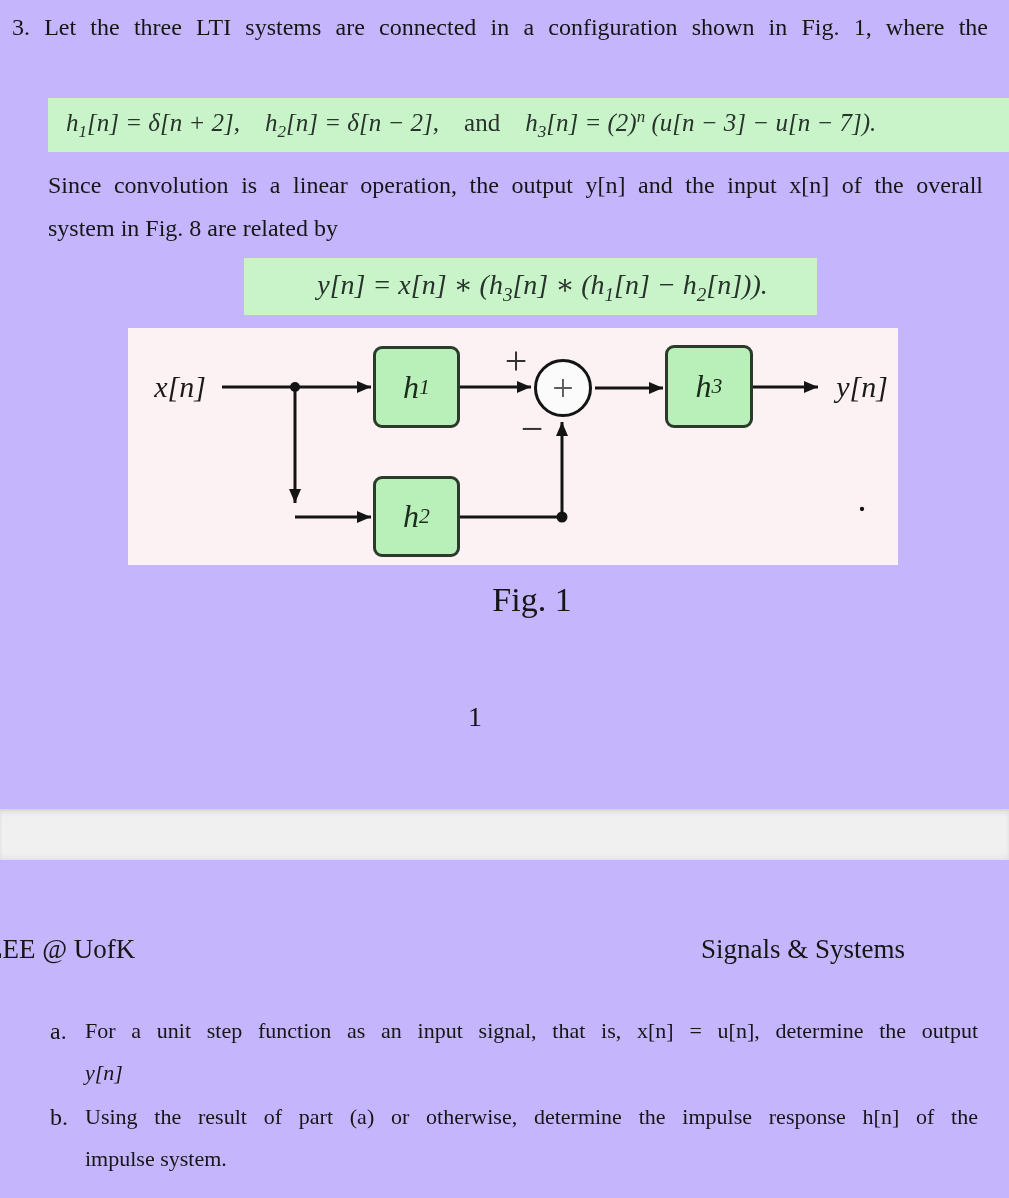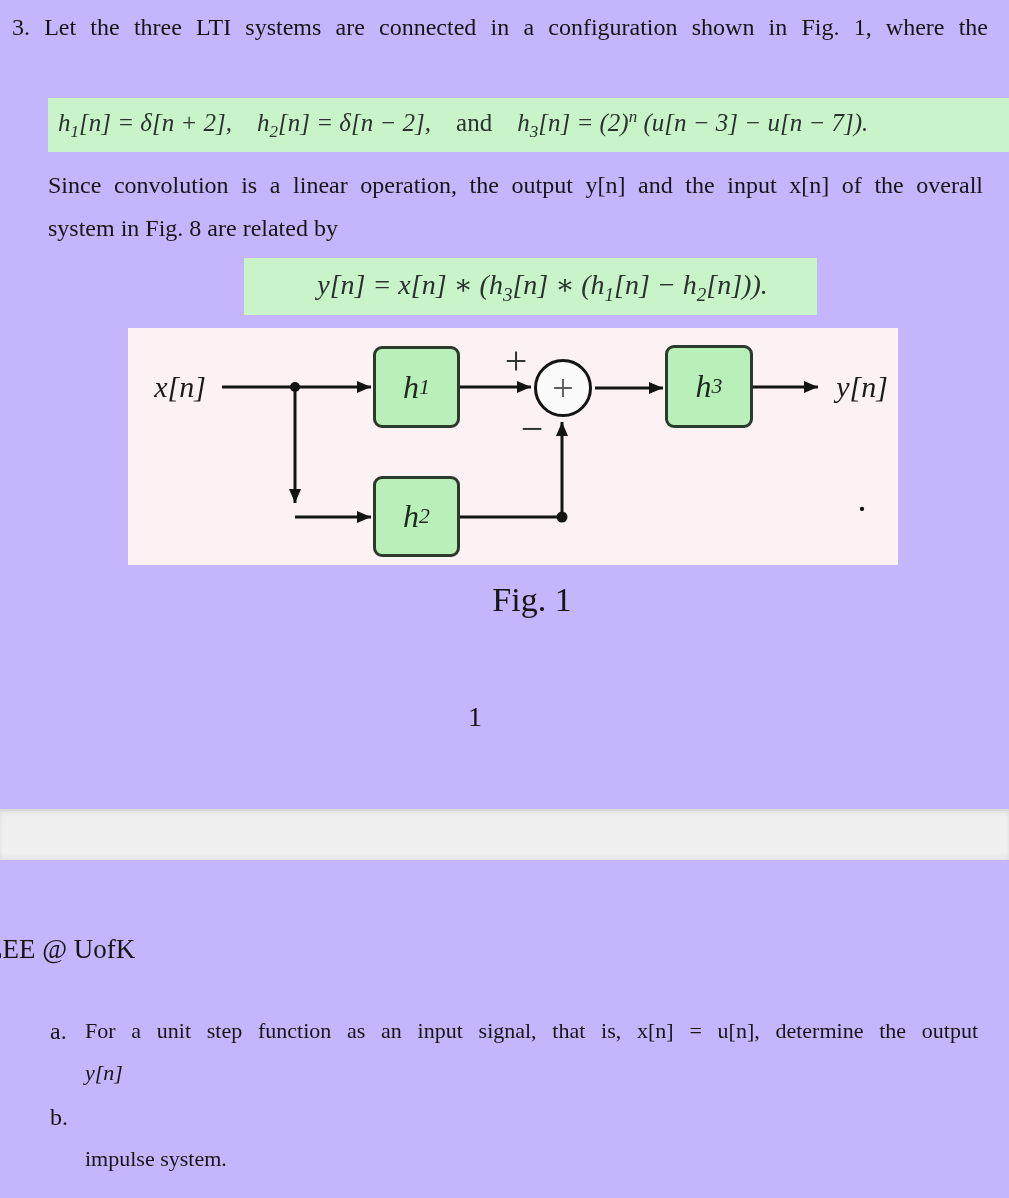--- a/index.html
+++ b/index.html
@@ -9,21 +9,21 @@
 
   .body-line{position:absolute;font-size:24px;line-height:30px;white-space:nowrap;}
   .jline{text-align:justify;text-align-last:justify;white-space:normal;}
 
   
   .p1l1{left:12px;top:12px;width:976px;}
   .p1l2{left:49px;top:56px;}
 
   
   .eqband{position:absolute;background:var(--highlight-green,#c9f3c9);display:flex;align-items:center;}
-  .eq1{left:48px;top:98px;width:961px;height:54px;padding-left:10px;box-sizing:border-box;}
+  .eq1{left:48px;top:98px;width:961px;height:54px;padding-left:18px;box-sizing:border-box;}
   .eq2{left:244px;top:258px;width:549px;height:57px;justify-content:center;padding-left:24px;}
   .eq{font-style:italic;font-size:25px;color:#27332b;white-space:pre;}
   .eq2 .eq{font-size:28px;}
   .eq sub{font-size:68%;}
   .eq sup{font-size:68%;}
   .eq .rm{font-style:normal;}
 
   
   .p2l1{left:48px;top:170px;width:935px;}
   .p2l2{left:48px;top:213px;}
@@ -124,21 +124,23 @@
     <div class="io-label io-y">y[n]</div>
     <div class="period">.</div>
   </div>
 
   <div class="figcap">Fig. 1</div>
   <div class="pageno">1</div>
 
   <div class="grayband"></div>
 
   <div class="footer-left">EEE @ UofK</div>
+  <div class="footer-right">Signals &amp; Systems</div>
 
   <div class="part-label lbl-a">a.</div>
   <div class="part-line pl-a1 jline">For a unit step function as an input signal, that is, x[n] = u[n], determine the output</div>
   <div class="part-line pl-a2">y[n]</div>
 
   <div class="part-label lbl-b">b.</div>
+  <div class="part-line pl-b1 jline">Using the result of part (a) or otherwise, determine the impulse response h[n] of the</div>
   <div class="part-line pl-b2">impulse system.</div>
 
 </div>
 
 </body></html>

